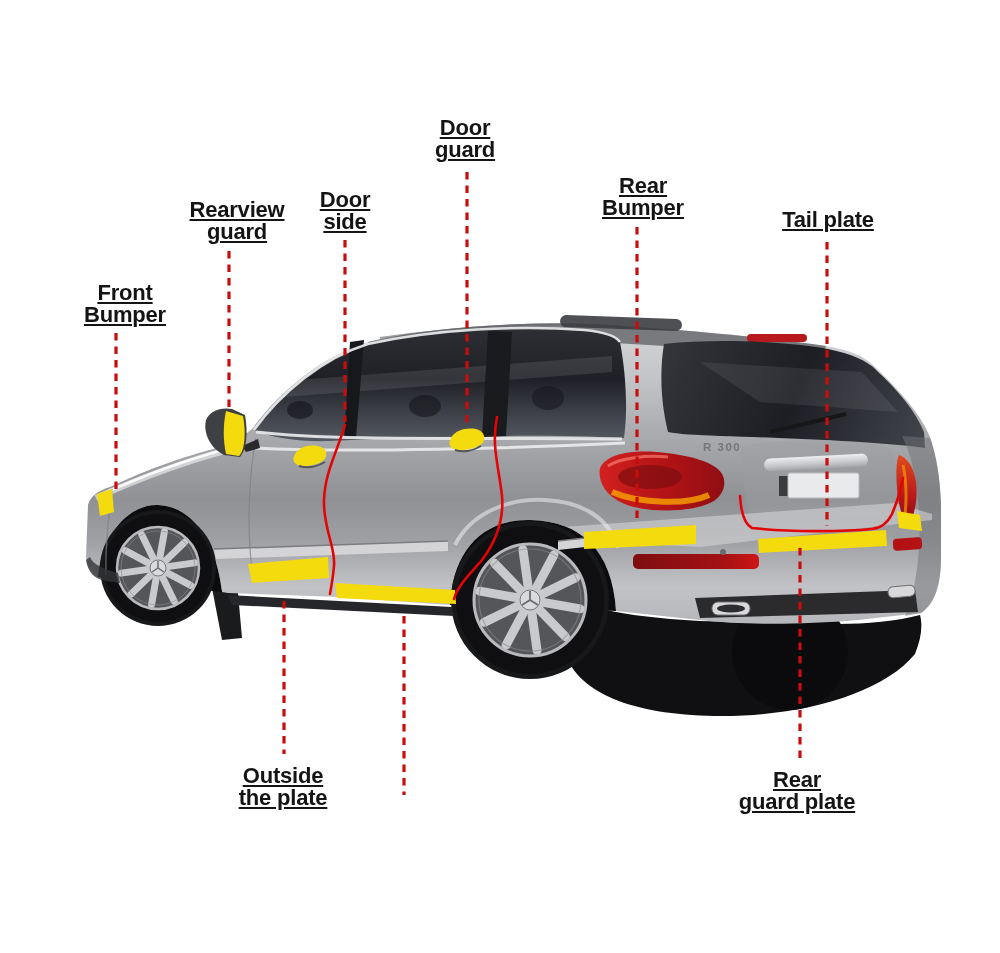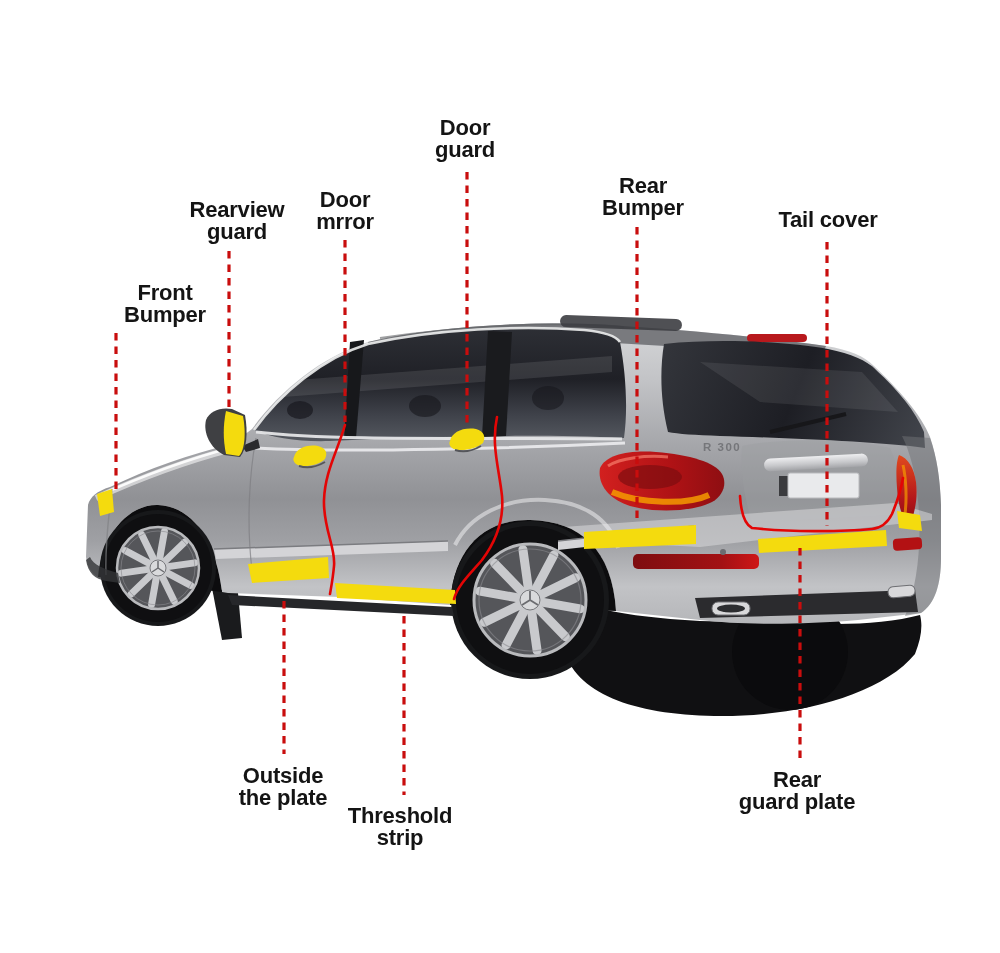--- a/index.html
+++ b/index.html
@@ -8,21 +8,21 @@
     --highlight-yellow:#f4db0e;
     --label-color:#141414;
   }
   html,body{margin:0;padding:0;background:#fff;}
   .stage{position:relative;width:1000px;height:953px;background:#fff;overflow:hidden;
          font-family:"Liberation Sans",sans-serif;}
   .stage svg{position:absolute;left:0;top:0;width:1000px;height:953px;}
   .labels-layer{position:absolute;left:0;top:0;width:1000px;height:953px;pointer-events:none;}
   .label{position:absolute;transform:translateX(-50%);text-align:center;
          font:700 22px/22px "Liberation Sans",sans-serif;color:var(--label-color);
-         letter-spacing:-0.2px;white-space:nowrap;}
+         letter-spacing:-0.2px;white-space:nowrap;text-decoration:underline;}
   .callout{stroke:var(--accent-red);stroke-width:3.2;stroke-dasharray:7.5 6;fill:none;}
   .hl{fill:var(--highlight-yellow);}
   .door-outline{stroke:var(--outline-red);stroke-width:2.6;fill:none;
                 stroke-linecap:round;stroke-linejoin:round;}
 </style>
 </head>
 <body style="background: rgb(255, 255, 255);">
 
 <div class="stage">
 
@@ -248,50 +248,46 @@
       <line x1="345" x2="345" y1="240" y2="422" class="callout"></line>
       <line x1="467" x2="467" y1="172" y2="427" class="callout"></line>
       <line x1="637" x2="637" y1="227" y2="522" class="callout"></line>
       <line x1="827" x2="827" y1="242" y2="526" class="callout"></line>
       <line x1="284" x2="284" y1="601" y2="754" class="callout"></line>
       <line x1="404" x2="404" y1="616" y2="795" class="callout"></line>
       <line x1="800" x2="800" y1="548" y2="763" class="callout"></line>
     </svg>
 
   <div class="labels-layer" id="labels-layer">
-      <div class="label" style="left: 125px; top: 282px; margin-left: 40px;">
+      <div class="label" style="left: 125px; top: 282px;">
         <div>Front</div>
         <div>Bumper</div>
       </div>
       <div class="label" style="left: 237px; top: 199px;">
         <div>Rearview</div>
         <div>guard</div>
       </div>
       <div class="label" style="left: 345px; top: 189px;">
         <div>Door</div>
-        <div>mrror</div>
+        <div>side</div>
       </div>
       <div class="label" style="left: 465px; top: 117px;">
         <div>Door</div>
         <div>guard</div>
       </div>
       <div class="label" style="left: 643px; top: 175px;">
         <div>Rear</div>
         <div>Bumper</div>
       </div>
       <div class="label" style="left: 828px; top: 209px;">
-        <div>Tail cover</div>
+        <div>Tail plate</div>
       </div>
       <div class="label" style="left: 283px; top: 765px; text-align: center;">
         <div>Outside</div>
         <div>the plate</div>
       </div>
-      <div class="label" style="left: 400px; top: 805px;">
-        <div>Threshold</div>
-        <div>strip</div>
-      </div>
       <div class="label" style="left: 797px; top: 769px;">
         <div>Rear</div>
         <div>guard plate</div>
       </div>
     </div>
 
 </div>
 
 </body></html>

